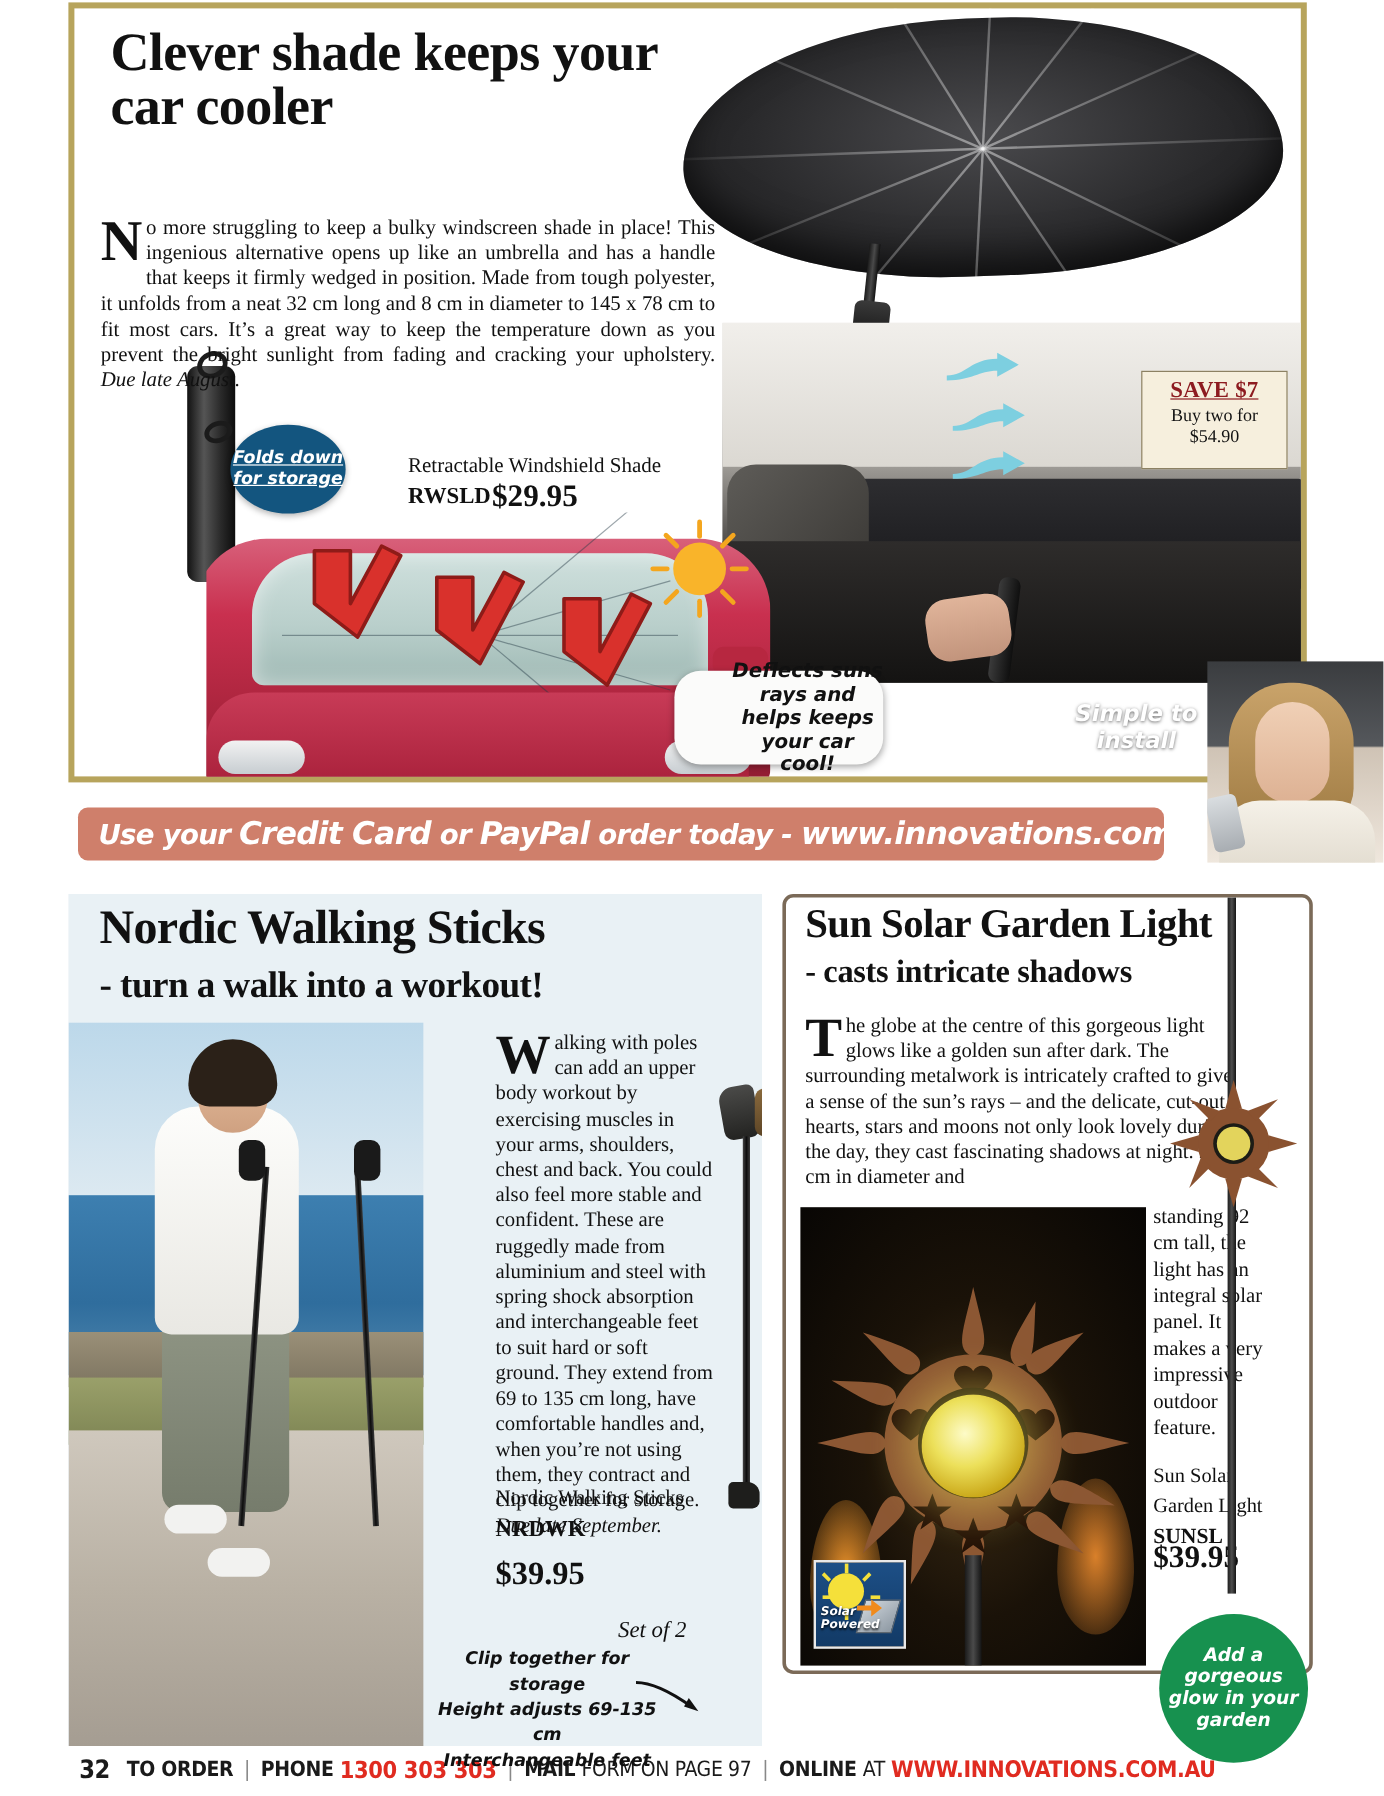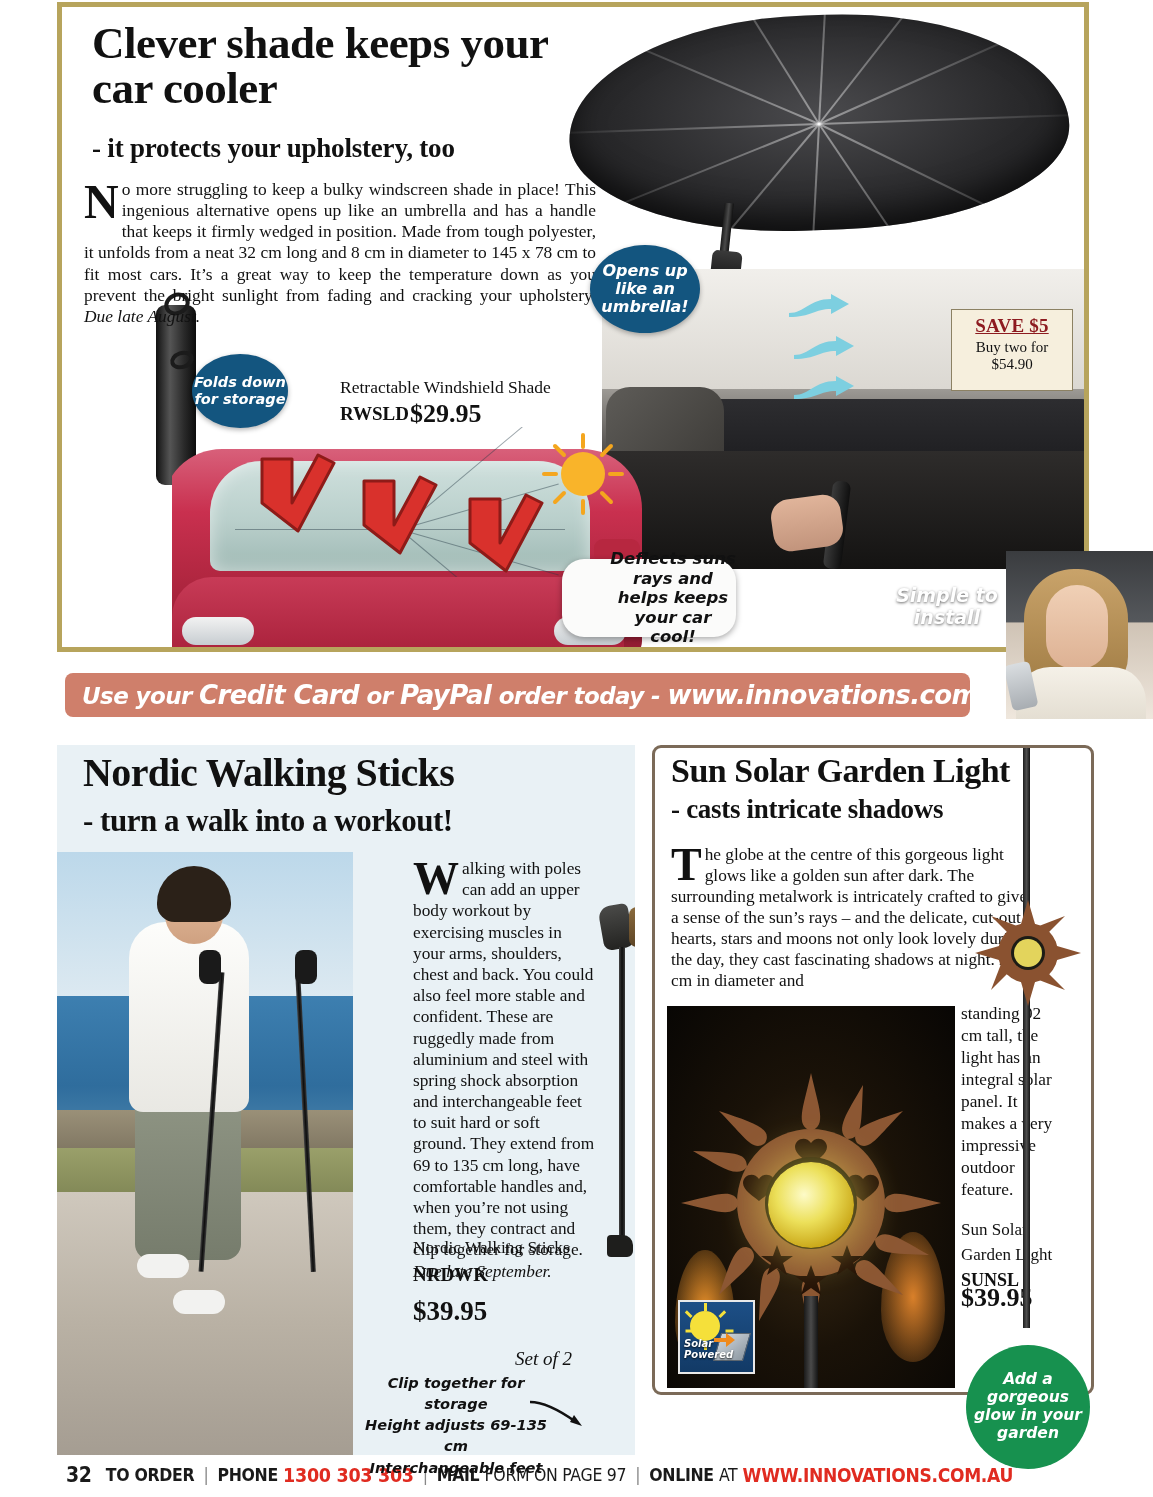--- a/index.html
+++ b/index.html
@@ -476,39 +476,37 @@
         <line x1="15" y1="15" x2="24" y2="24"></line>
           <line x1="62" y1="62" x2="71" y2="71"></line>
         <line x1="15" y1="71" x2="24" y2="62"></line>
           <line x1="62" y1="24" x2="71" y2="15"></line>
       </g>
       <circle cx="43" cy="43" r="22" fill="#f9b42a"></circle>
     </svg>
   </div>
 
   <div class="headline">Clever shade keeps your car cooler</div>
-  <div class="subhead">- it protects your upholstery, too</div>
 
   <div class="bodytext">
     <span class="dropcap">N</span>
     <span>o more struggling to keep a bulky windscreen shade in place! This ingenious alternative opens up like an umbrella and has a handle that keeps it firmly wedged in position. Made from tough polyester, it unfolds from a neat 32 cm long and 8 cm in diameter to 145 x 78 cm to fit most cars. It’s a great way to keep the temperature down as you prevent the bright sunlight from fading and cracking your upholstery. </span>
     <span class="ital">Due late August.</span>
   </div>
 
   <div class="prodline">Retractable Windshield Shade</div>
   <div class="prodcode">RWSLD</div>
   <div class="prodprice">$29.95</div>
 
-  <div class="bubble-round" style="left:130px;top:347px;width:96px;height:74px;font-size:14.5px;">Folds down for storage</div>
-  <div class="bubble-round" style="left:528px;top:238px;width:110px;height:88px;font-size:16px;">Opens up like an umbrella!</div>
+  <div class="bubble-round" style="left:130px;top:347px;width:96px;height:74px;font-size:14.5px;text-decoration:underline;">Folds down for storage</div>
   <div class="bubble-white" style="left:500px;top:552px;width:174px;height:78px;font-size:16.5px;">Deflects suns rays and helps keeps your car cool!</div>
   <div class="label-white" style="left:820px;top:578px;width:130px;font-size:19px;">Simple to install</div>
 
   <div class="savebox">
-    <div class="t1">SAVE $5</div>
+    <div class="t1">SAVE $7</div>
     <div class="t2">
       <span>Buy two for</span><br>
       <span>$54.90</span>
     </div>
   </div>
 </div>
 
 <div class="woman-photo">
   <div class="w-bg"></div>
   <div class="w-hair"></div>

